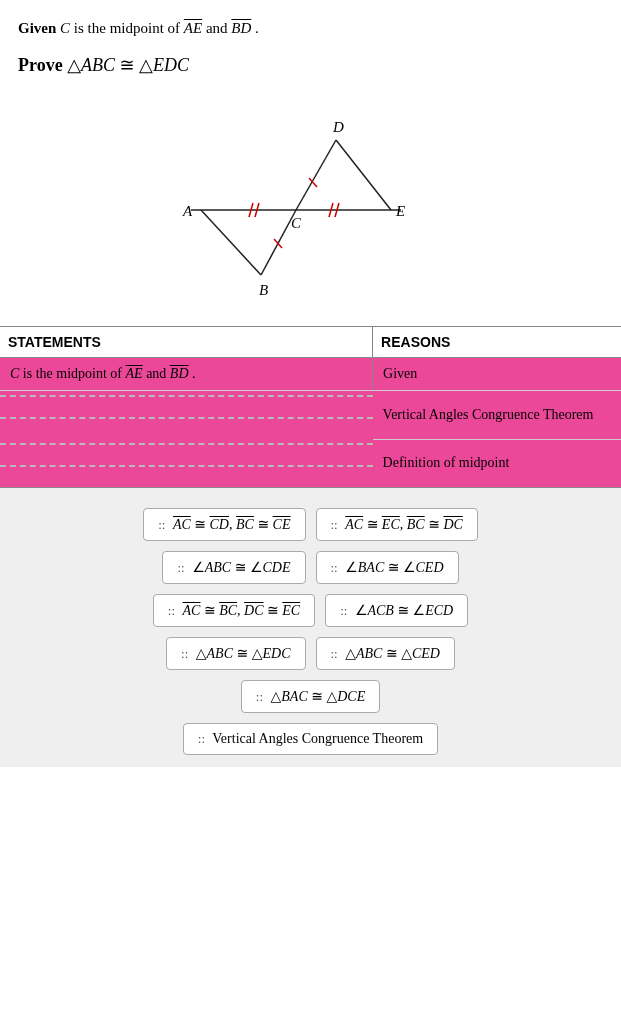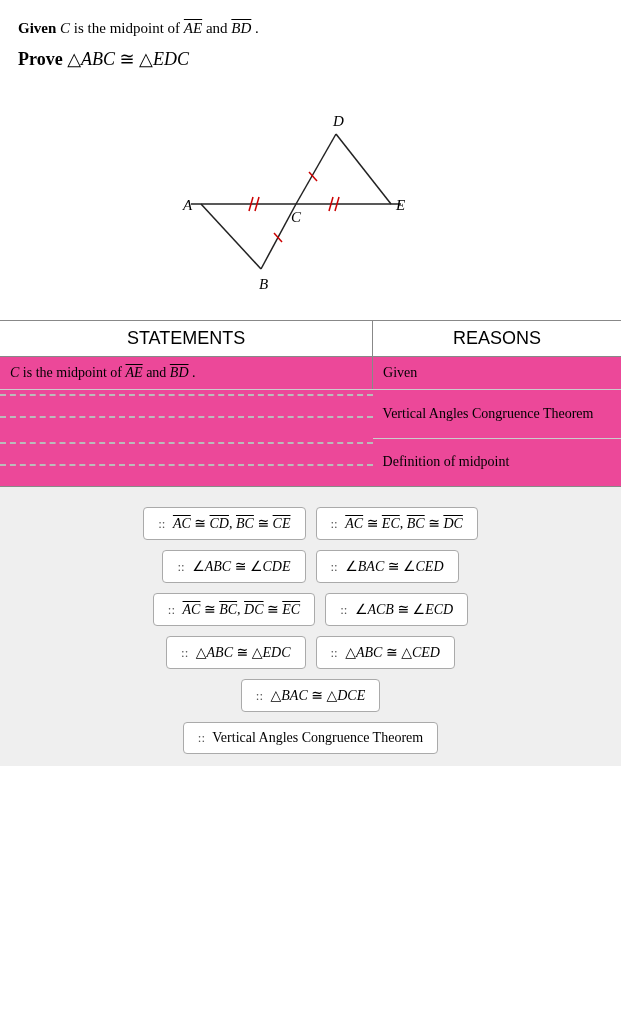--- a/index.html
+++ b/index.html
@@ -9,21 +9,21 @@
       background: #fff;
       width: 621px;
       min-height: 1029px;
       overflow-x: hidden;
     }
     .top-section {
       padding: 16px 18px 10px 18px;
       background: #fff;
     }
     .given-line {
-      margin-bottom: 8px;
+      margin-bottom: 14px;
       font-size: 15px;
       line-height: 1.6;
     }
     .prove-line {
       margin-bottom: 14px;
       font-size: 18px;
     }
     .overline {
       text-decoration: overline;
     }
@@ -39,27 +39,27 @@
     .table-section {
       border-top: 1.5px solid #888;
       border-bottom: 1.5px solid #888;
     }
     table.proof-table {
       width: 100%;
       border-collapse: collapse;
       table-layout: fixed;
     }
     table.proof-table th {
-      font-weight: normal;
+      font-weight: bold;
       font-family: Arial, sans-serif;
-      font-size: 18px;
+      font-size: 14px;
       border-bottom: 1.5px solid #888;
       border-right: 1.5px solid #888;
       padding: 7px 8px;
-      text-align: center;
+      text-align: left;
       background: #fff;
     }
     table.proof-table th:last-child { border-right: none; }
     table.proof-table td {
       padding: 8px 10px;
       vertical-align: middle;
       border-bottom: 1px solid #ccc;
       border-right: 1.5px solid #888;
       font-size: 14px;
       background: #ec4899;

